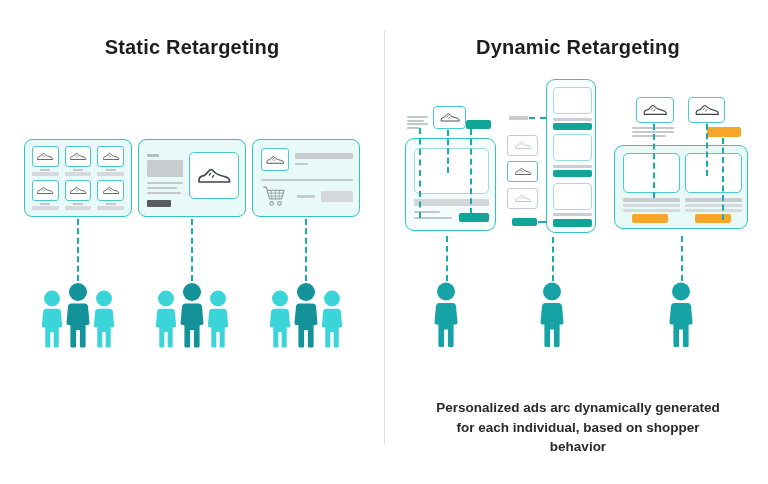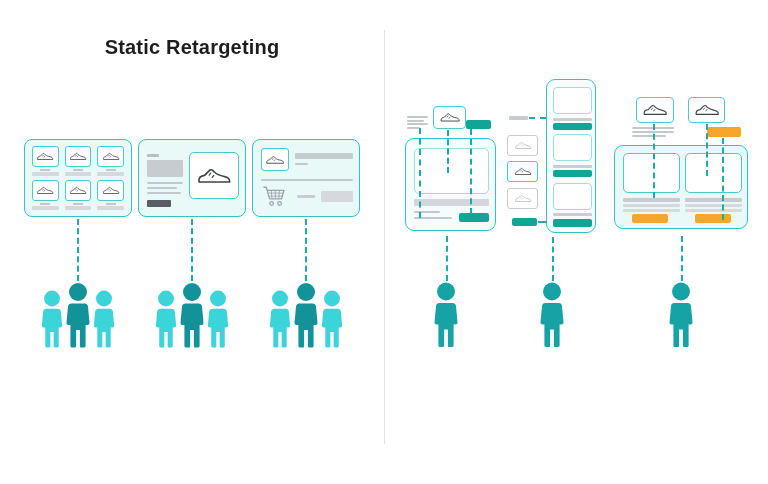--- a/index.html
+++ b/index.html
@@ -178,20 +178,21 @@
     <use href="#sym-person" x="52" y="8" width="30" height="62" class="p-cyan"></use>
     <use href="#sym-person" x="24" y="0" width="34" height="71" class="p-dark"></use>
   </svg>
   <svg class="abs" style="left:265px;top:282px;" width="82" height="72" viewBox="0 0 82 72">
     <use href="#sym-person" x="0" y="8" width="30" height="62" class="p-cyan"></use>
     <use href="#sym-person" x="52" y="8" width="30" height="62" class="p-cyan"></use>
     <use href="#sym-person" x="24" y="0" width="34" height="71" class="p-dark"></use>
   </svg>
 
 
+  <div class="abs title" style="left:420px;top:36px;width:316px;">Dynamic Retargeting</div>
 
   <div class="bar linec" style="left:407px;top:116px;width:21px;height:2px;"></div>
   <div class="bar linec" style="left:407px;top:119.5px;width:17px;height:2px;"></div>
   <div class="bar linec" style="left:407px;top:123px;width:21px;height:2px;"></div>
   <div class="bar linec" style="left:407px;top:126.5px;width:13px;height:2px;"></div>
   <div class="tile" style="left:433px;top:106px;width:33px;height:23px;">
     <svg width="22" height="13" viewBox="0 0 36 22" class="shoe-dark">
         <use href="#sym-shoe"></use>
       </svg>
   </div>
@@ -275,14 +276,15 @@
   <svg class="abs" style="left:429px;top:282px;" width="34" height="70" viewBox="0 0 34 70">
     <use href="#sym-person" width="34" height="70" class="p-single"></use>
   </svg>
   <svg class="abs" style="left:535px;top:282px;" width="34" height="70" viewBox="0 0 34 70">
     <use href="#sym-person" width="34" height="70" class="p-single"></use>
   </svg>
   <svg class="abs" style="left:664px;top:282px;" width="34" height="70" viewBox="0 0 34 70">
     <use href="#sym-person" width="34" height="70" class="p-single"></use>
   </svg>
 
+  <div class="abs caption" style="left:430px;top:398px;width:296px;">Personalized ads arc dynamically generated for each individual, based on shopper behavior</div>
 
 </div>
 
 </body></html>

